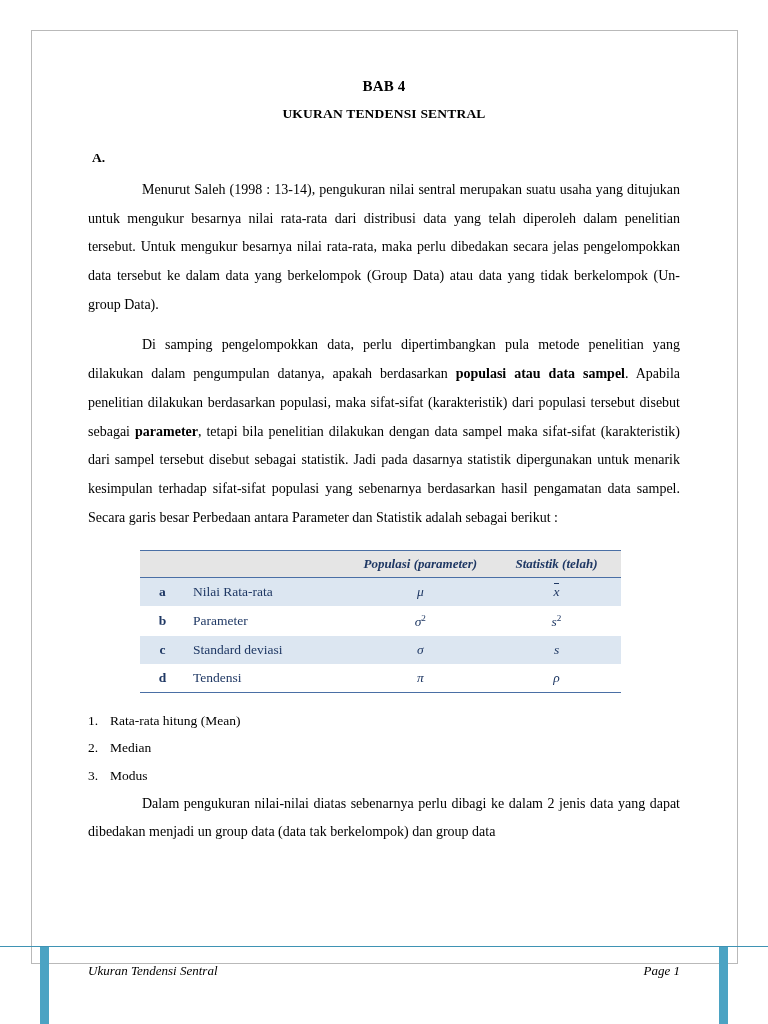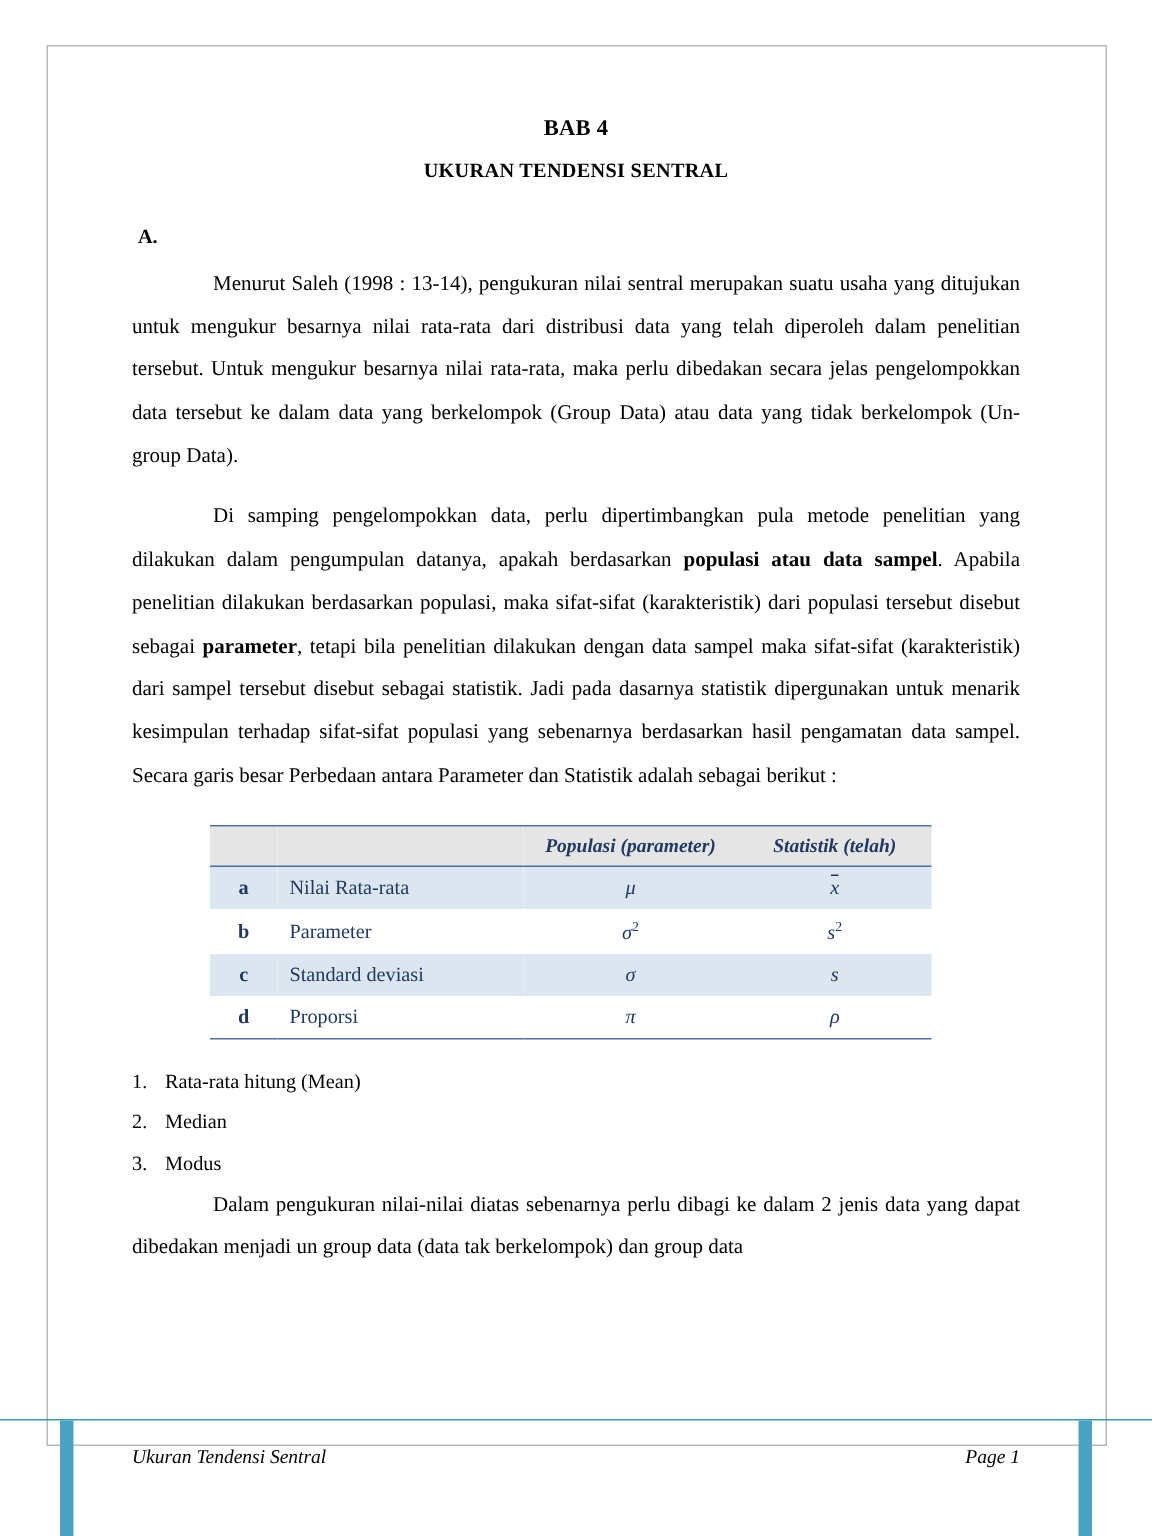--- a/index.html
+++ b/index.html
@@ -236,21 +236,21 @@
             <td class="c-stat"><span class="sym"><span>s</span><sup>2</sup></span></td>
           </tr>
           <tr class="shaded">
             <td class="c-letter">c</td>
             <td class="c-name">Standard deviasi</td>
             <td class="c-pop"><span class="sym"><span>σ</span></span></td>
             <td class="c-stat"><span class="sym"><span>s</span></span></td>
           </tr>
           <tr class="last">
             <td class="c-letter">d</td>
-            <td class="c-name">Proporsi</td>
+            <td class="c-name">Tendensi</td>
             <td class="c-pop"><span class="sym"><span>π</span></span></td>
             <td class="c-stat"><span class="sym"><span>ρ</span></span></td>
           </tr>
         </tbody>
     </table>
   </div>
 
 
   <ul class="numlist" id="num-list">
       <li>

